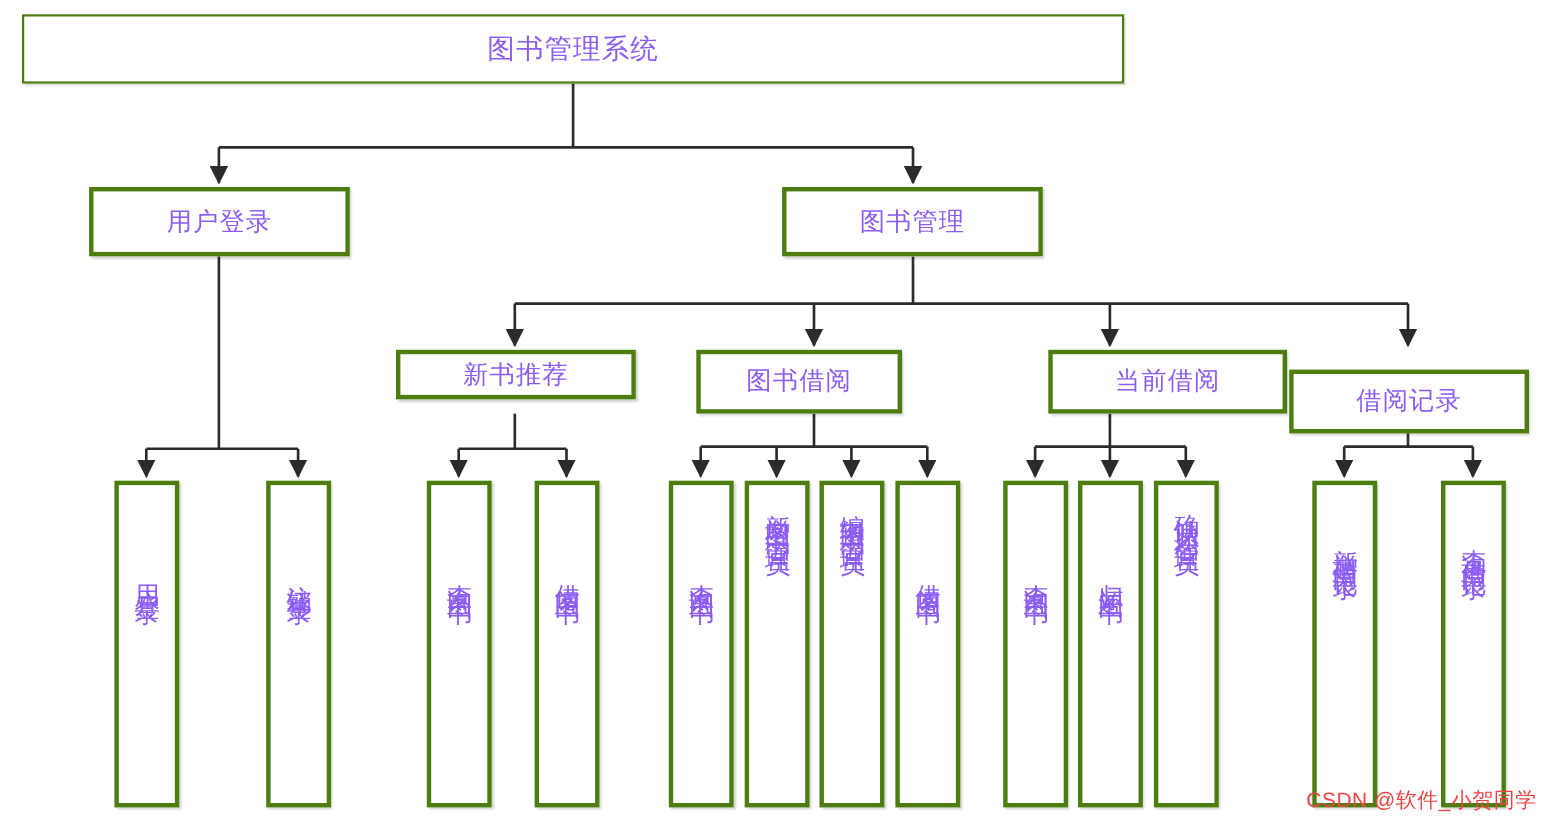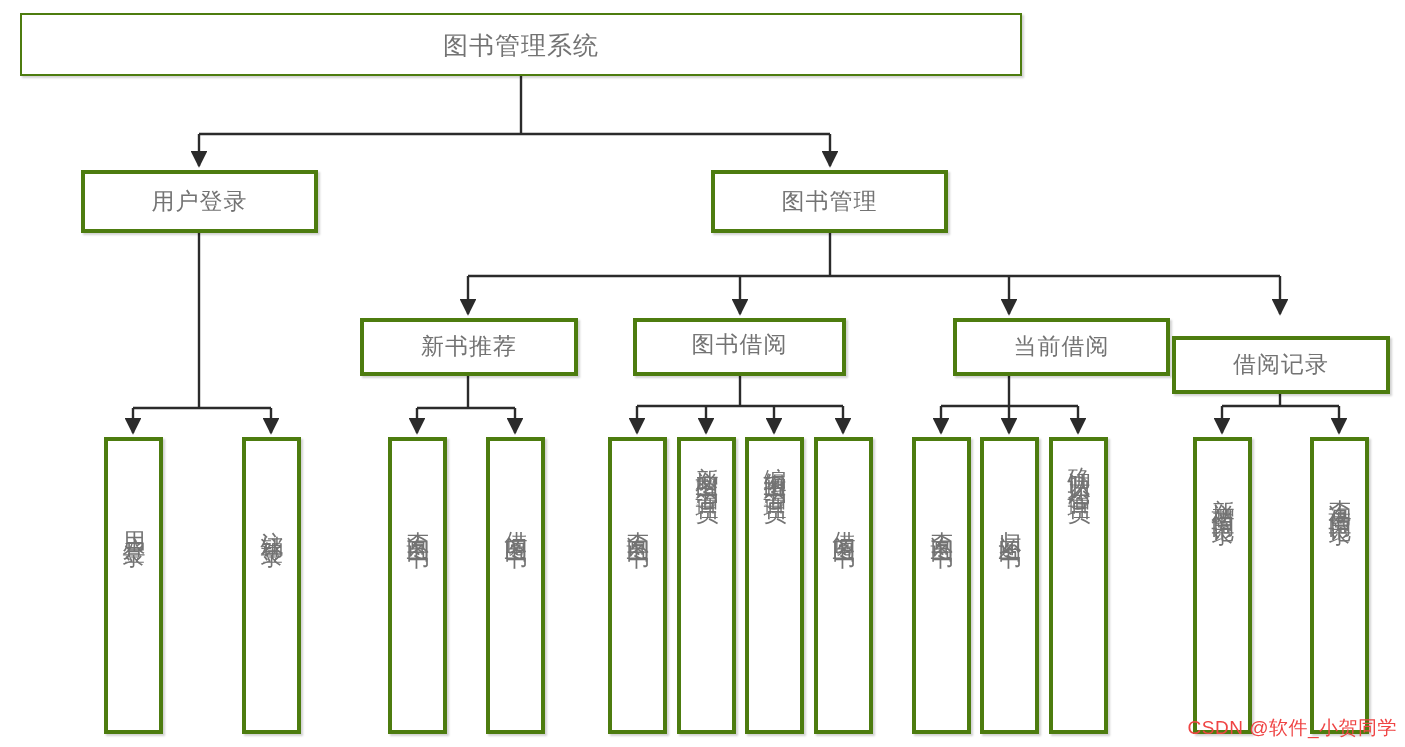--- a/index.html
+++ b/index.html
@@ -28,21 +28,21 @@
   }
   .node {
     position: absolute;
     box-sizing: border-box;
     background: #ffffff;
     border: 4px solid #4d7c0f;
     box-shadow: 2px 2px 2px rgba(0,0,0,0.18);
     display: flex;
     align-items: center;
     justify-content: center;
-    color: #737373;
+    color: #8b5cf6;
     line-height: 1.12;
   }
   .node.root {
     font-size: 25px;
     border-width: 2px;
   }
   .node.lvl2 {
     font-size: 23px;
   }
   .node.lvl3 {
@@ -136,24 +136,24 @@
     <span class="htext">图书管理系统</span>
   </div>
 
   <div class="node lvl2" style="left:81px; top:170px; width:237px; height:63px;">
     <span class="htext">用户登录</span>
   </div>
   <div class="node lvl2" style="left:711px; top:170px; width:237px; height:63px;">
     <span class="htext">图书管理</span>
   </div>
 
-  <div class="node lvl3" style="left:360px; top:318px; width:218px; height:58px;">
+  <div class="node lvl3" style="left:360px; top:318px; width:218px; height:45px;">
     <span class="htext">新书推荐</span>
   </div>
-  <div class="node lvl3" style="left:633px; top:318px; width:213px; height:58px;font-family:Liberation Mono, monospace;">
+  <div class="node lvl3" style="left:633px; top:318px; width:187px; height:58px;">
     <span class="htext">图书借阅</span>
   </div>
   <div class="node lvl3" style="left:953px; top:318px; width:217px; height:58px;">
     <span class="htext">当前借阅</span>
   </div>
   <div class="node lvl3" style="left:1172px; top:336px; width:218px; height:58px;">
     <span class="htext">借阅记录</span>
   </div>
 
   <div class="node leaf" style="left:104px; top:437px; width:59px; height:297px; padding-top:72px;">

